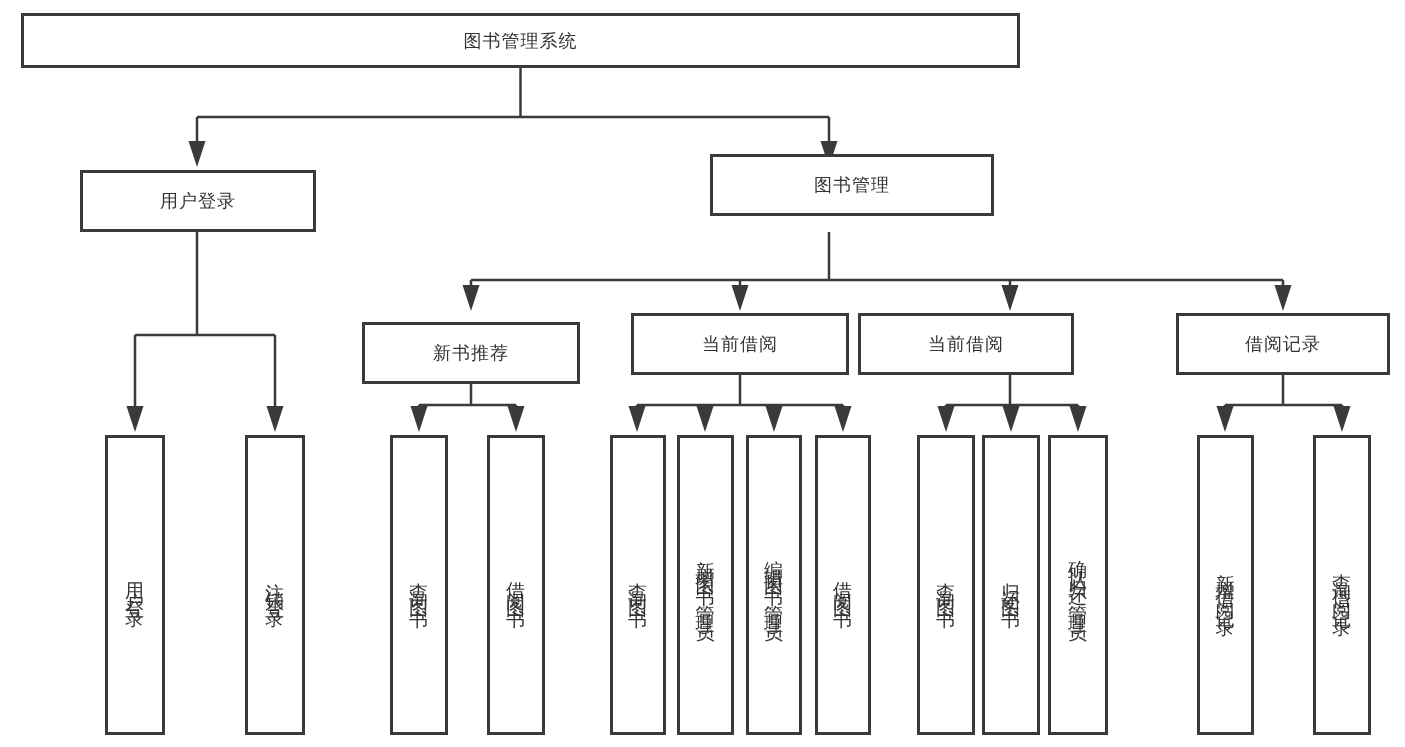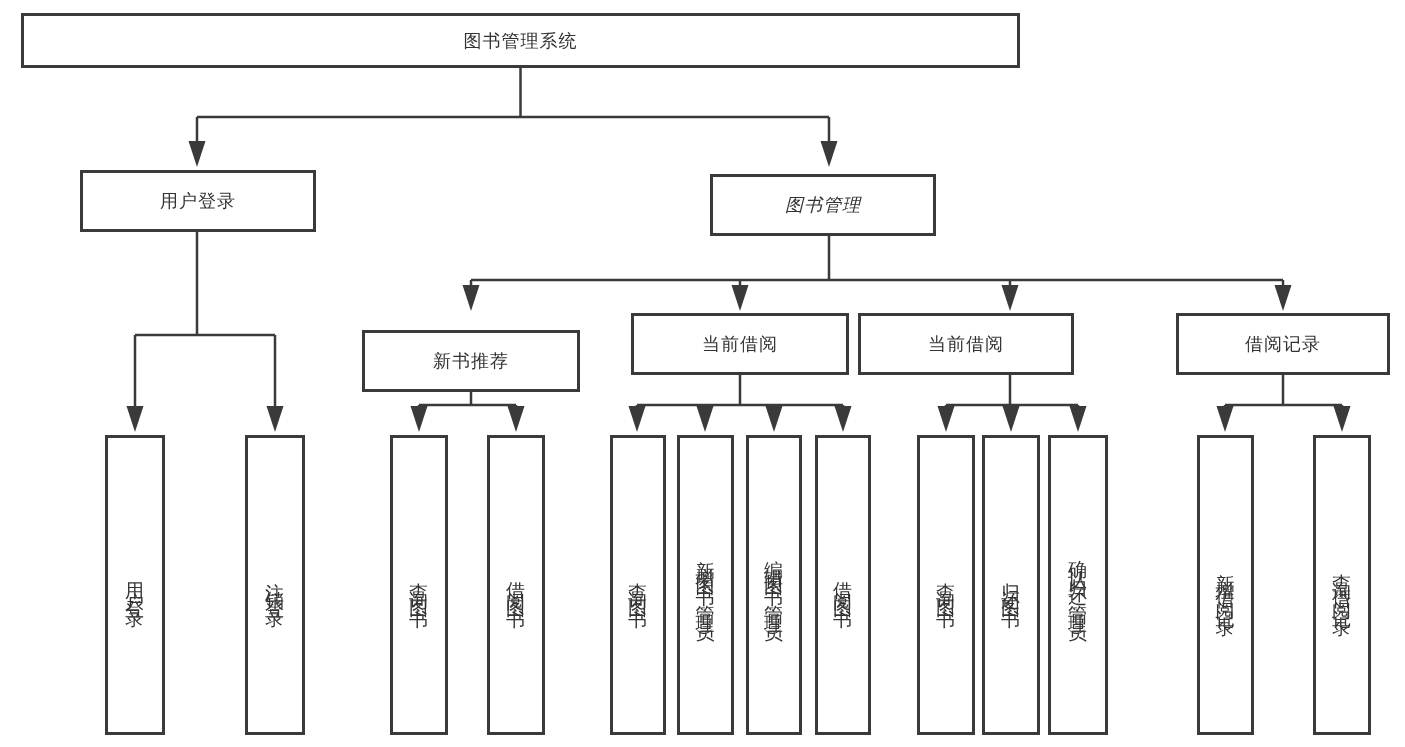--- a/index.html
+++ b/index.html
@@ -103,23 +103,23 @@
     <g>
       <path d="M1283 375 V405 M1225 405 H1342 M1225 405 V408 M1342 405 V408"></path>
       <polygon points="1225,432 1216.5,406 1233.5,406"></polygon>
       <polygon points="1342,432 1333.5,406 1350.5,406"></polygon>
     </g>
   </svg>
 
   <div class="node hbox" style="left:21px; top:13px; width:999px; height:55px;">图书管理系统</div>
 
   <div class="node hbox" style="left:80px; top:170px; width:236px; height:62px;">用户登录</div>
-  <div class="node hbox" style="left:710px; top:174px; width:226px; height:62px;font-style:italic;">图书管理</div>
+  <div class="node hbox" style="left:710px; top:154px; width:284px; height:62px;">图书管理</div>
 
-  <div class="node hbox" style="left:362px; top:330px; width:218px; height:62px;text-align:right;">新书推荐</div>
+  <div class="node hbox" style="left:362px; top:322px; width:218px; height:62px;text-align:right;">新书推荐</div>
   <div class="node hbox" style="left:631px; top:313px; width:218px; height:62px;">当前借阅</div>
   <div class="node hbox" style="left:858px; top:313px; width:216px; height:62px;">当前借阅</div>
   <div class="node hbox" style="left:1176px; top:313px; width:214px; height:62px;">借阅记录</div>
 
   <div class="node vbox" style="left:105px; top:435px; width:60px; height:300px;">用户登录</div>
   <div class="node vbox" style="left:245px; top:435px; width:60px; height:300px;">注销登录</div>
 
   <div class="node vbox" style="left:390px; top:435px; width:58px; height:300px;">查询图书</div>
   <div class="node vbox" style="left:487px; top:435px; width:58px; height:300px;">借阅图书</div>
 

